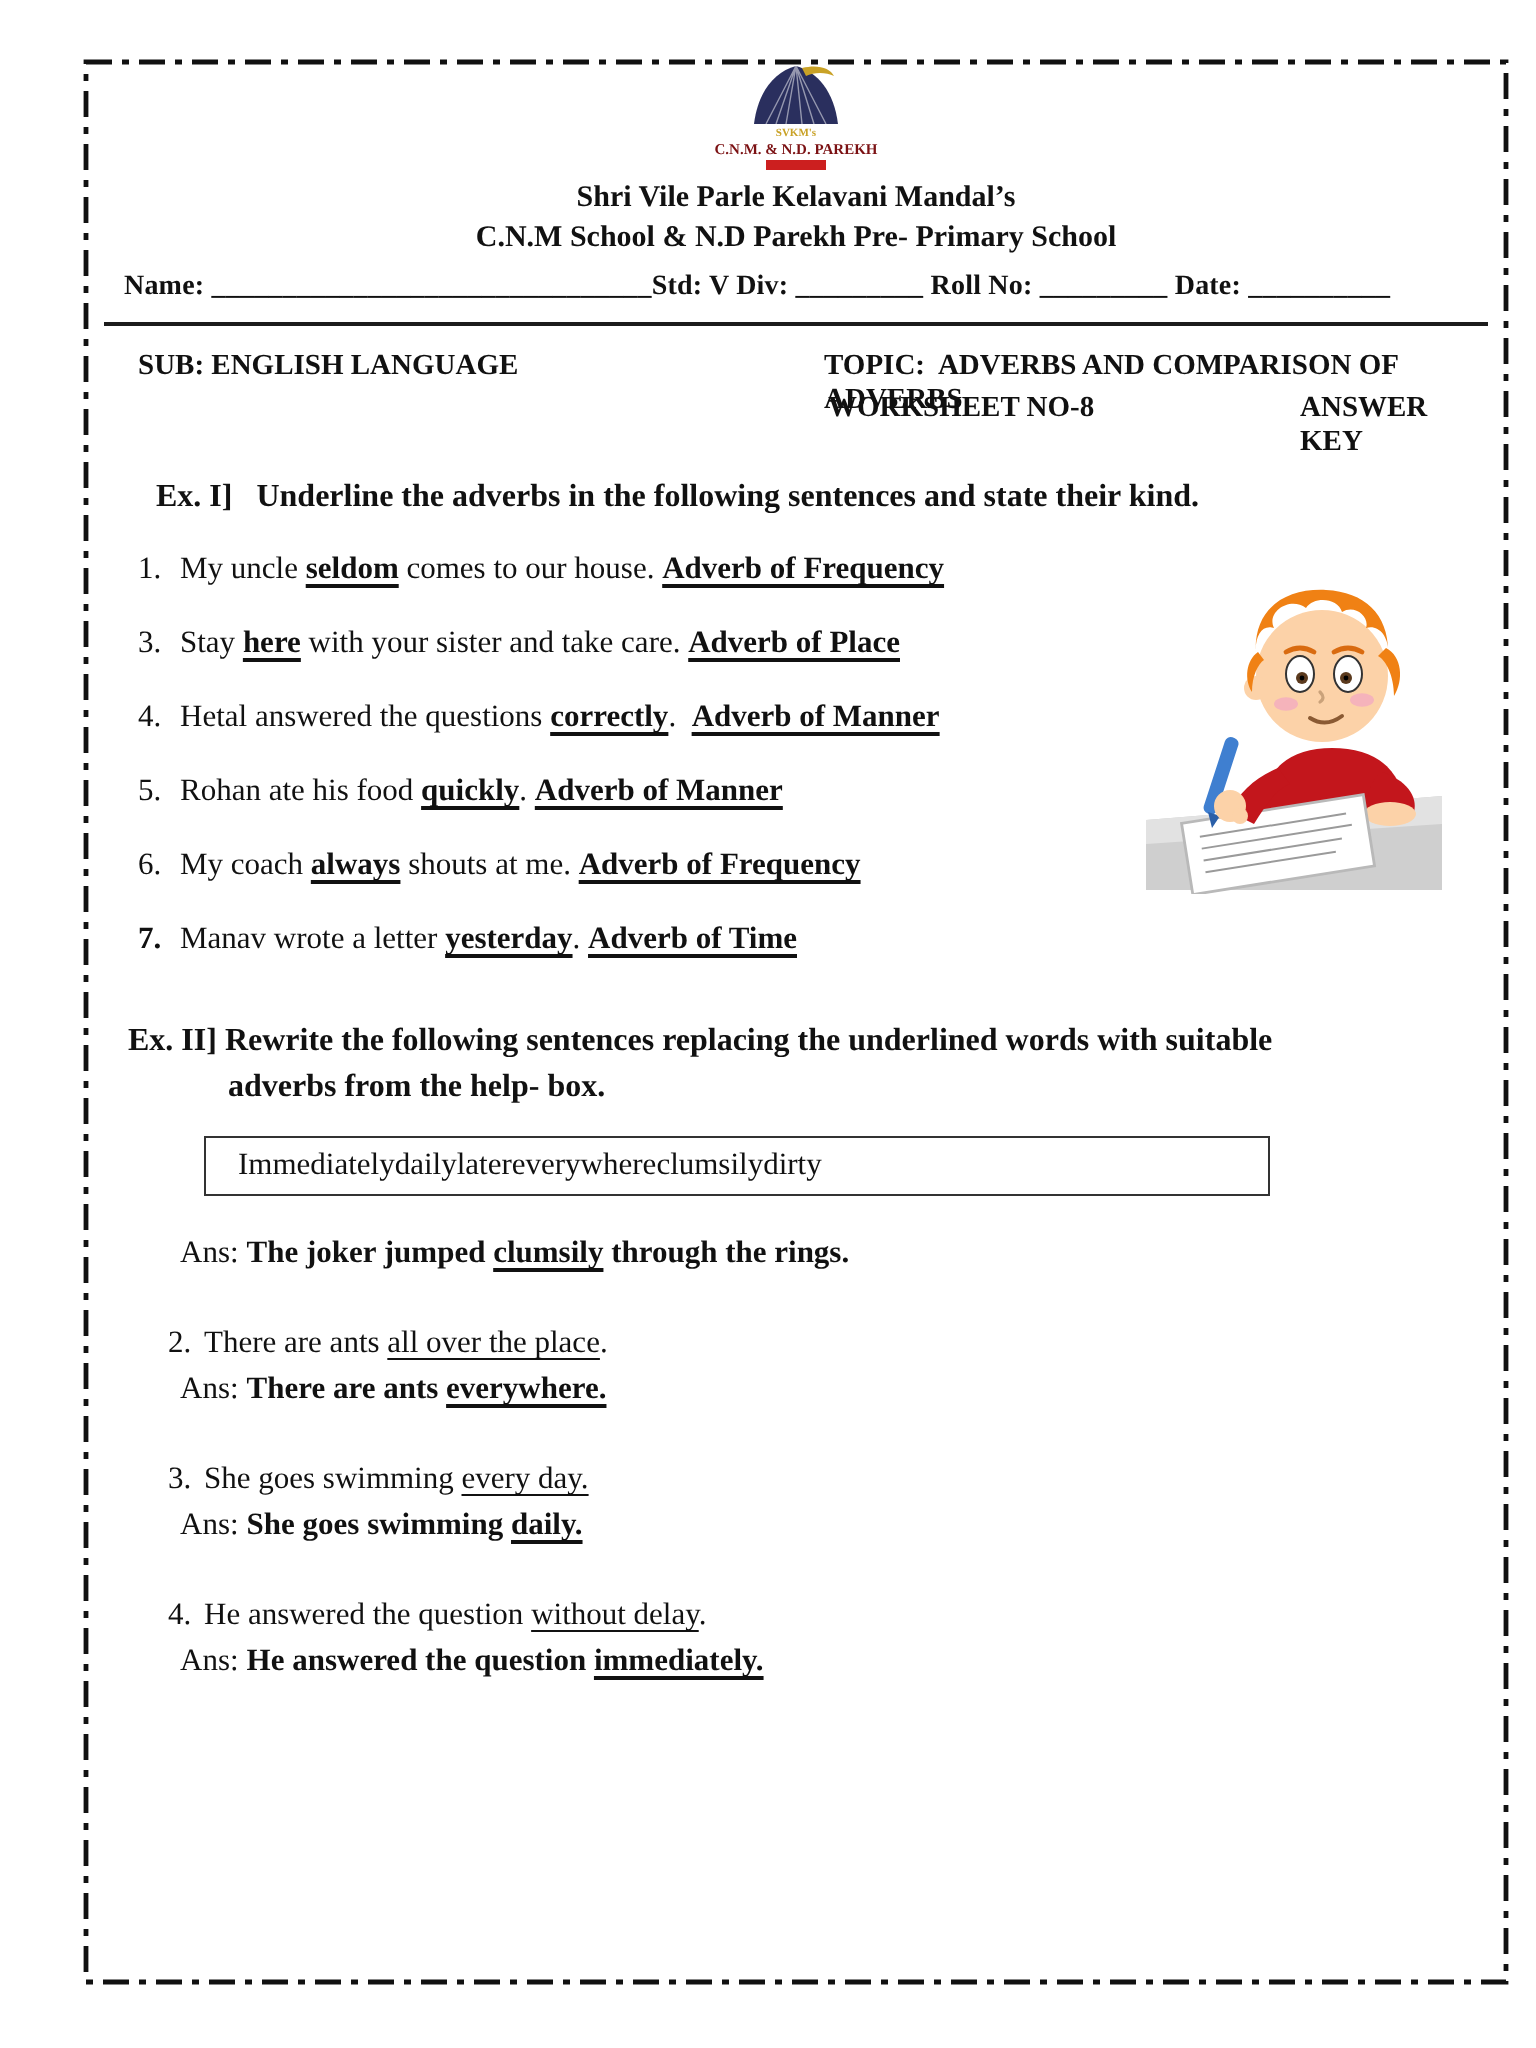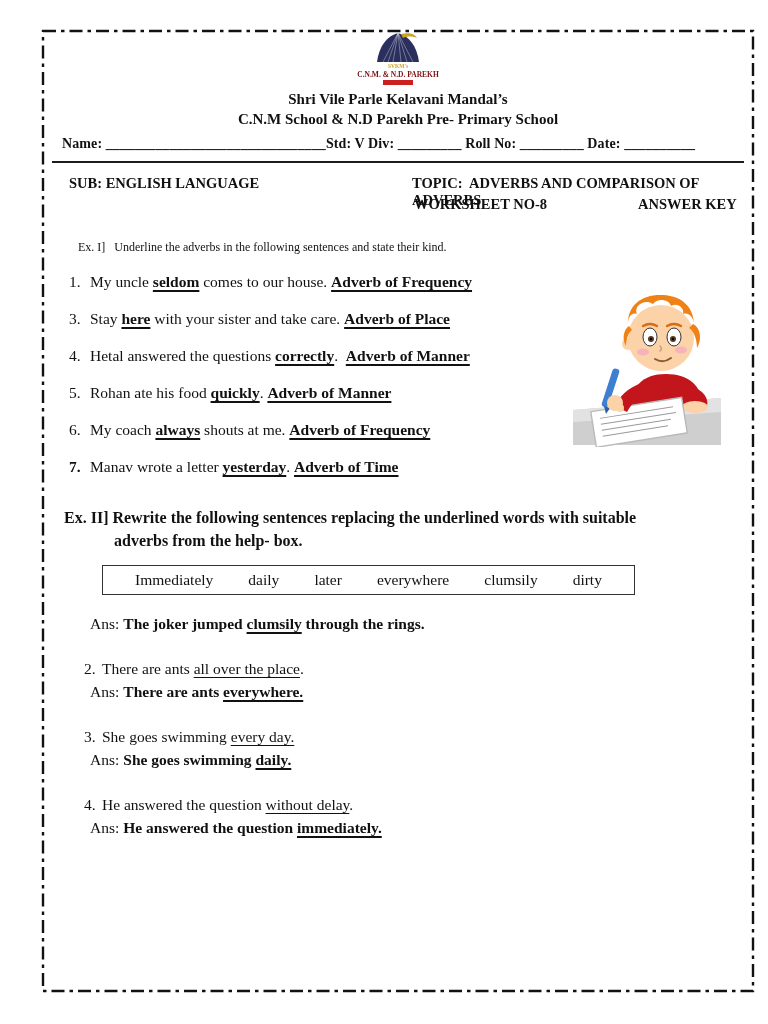--- a/index.html
+++ b/index.html
@@ -12,34 +12,34 @@
   .center{text-align:center;}
   .logo-wrap{margin-top:2px;line-height:0;}
   .school-1{font-weight:bold;font-size:15px;line-height:18px;margin-top:2px;}
   .school-2{font-weight:bold;font-size:15px;line-height:18px;margin-top:2px;}
   .info-row{font-weight:bold;font-size:14px;margin:8px 0 0 4px;white-space:nowrap;letter-spacing:.1px;}
   .hr{border-top:2px solid #1c1c1c;margin:9px -6px 0 -6px;}
   .subtopic{position:relative;height:44px;margin-top:12px;font-weight:bold;font-size:14.5px;}
   .sub-label{position:absolute;left:11px;top:0;}
   .topic-line1{position:absolute;left:354px;top:0;}
   .topic-line2-left{position:absolute;left:356px;top:21px;}
-  .topic-line2-right{position:absolute;left:580px;top:21px;}
-  .ex1-heading{font-weight:normal;font-size:12px;margin:21px 0 0 20px;}
+  .topic-line2-right{position:absolute;left:592px;top:21px;}
+  .ex1-heading{font-weight:bold;font-size:16px;margin:21px 0 0 20px;}
   .ex1-list{margin-top:16px;}
   .ex1-row{margin:0 0 15px 11px;font-size:15.5px;line-height:22px;}
   .num{display:inline-block;width:21px;}
   .num-bold{font-weight:bold;}
   .u{text-decoration:underline;text-underline-offset:3px;text-decoration-thickness:1.4px;}
   b.u{text-decoration-thickness:1.6px;}
   .illustration{position:absolute;left:529px;top:252px;}
   .ex2-heading{font-weight:bold;font-size:16px;margin:28px 0 0 6px;line-height:23px;}
   .ex2-heading-2{font-weight:bold;font-size:16px;margin:0 0 0 56px;line-height:23px;}
   .help-box{
     margin:13px 0 0 44px;width:533px;box-sizing:border-box;border:1.5px solid #333;
-    padding:5px 32px;display:flex;justify-content:space-between;font-size:15.5px;
+    padding:5px 16px;display:flex;font-size:15.5px;
   }
   .ex2-list{margin-top:17px;}
   .ex2-item{margin-bottom:22px;font-size:15.5px;line-height:23px;}
   .ex2-item .q{margin-left:26px;}
   .ex2-item .a{margin-left:32px;}
   .ex2-item:nth-child(5) .a{margin-top:13px;}
   .num2{display:inline-block;min-width:18px;}
   .ans-label{margin-right:4px;}
 </style>
 </head>

